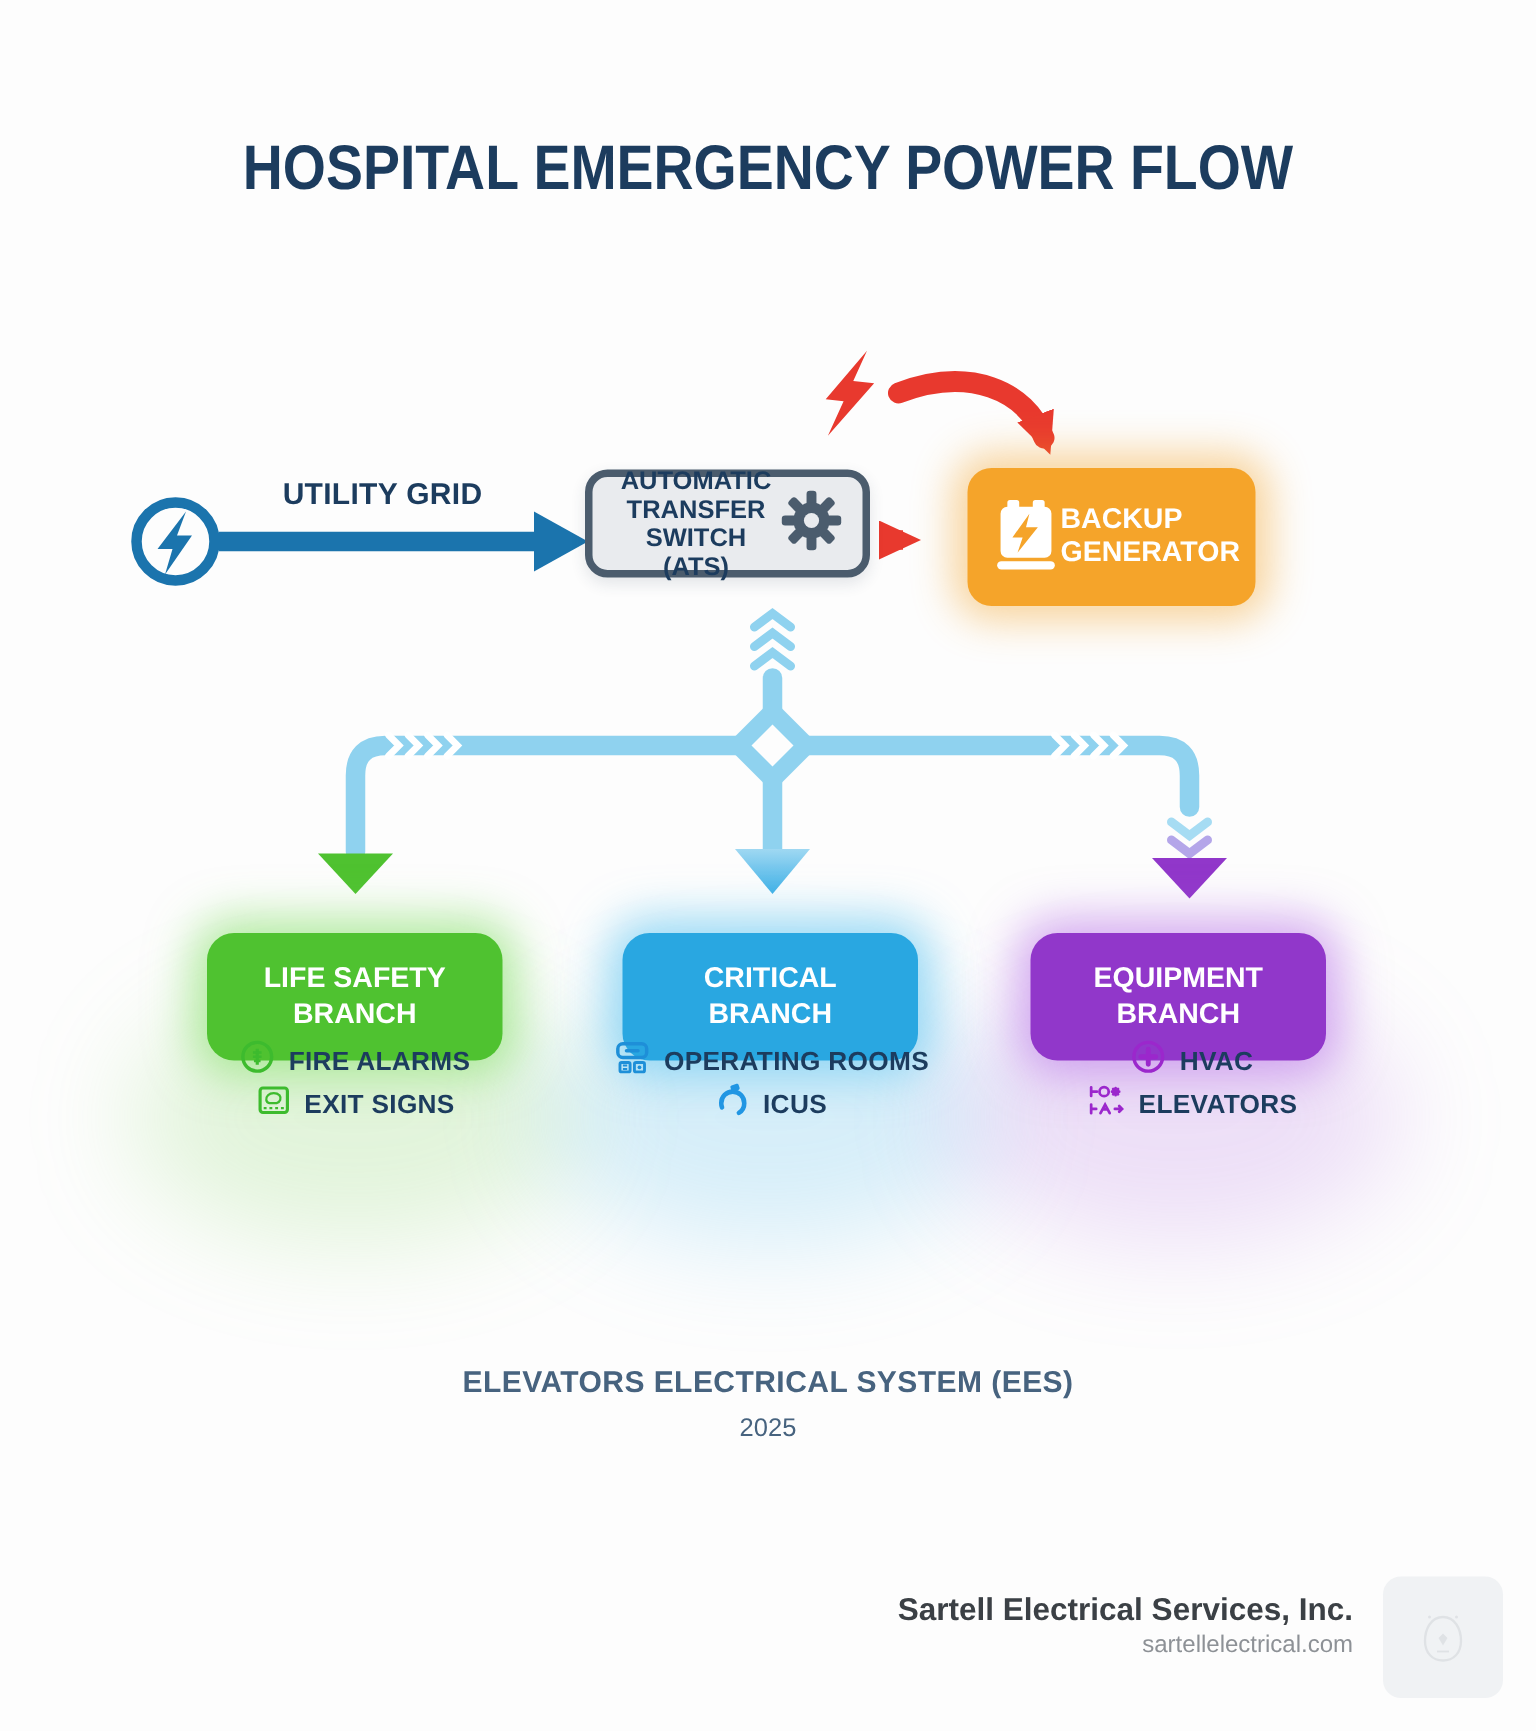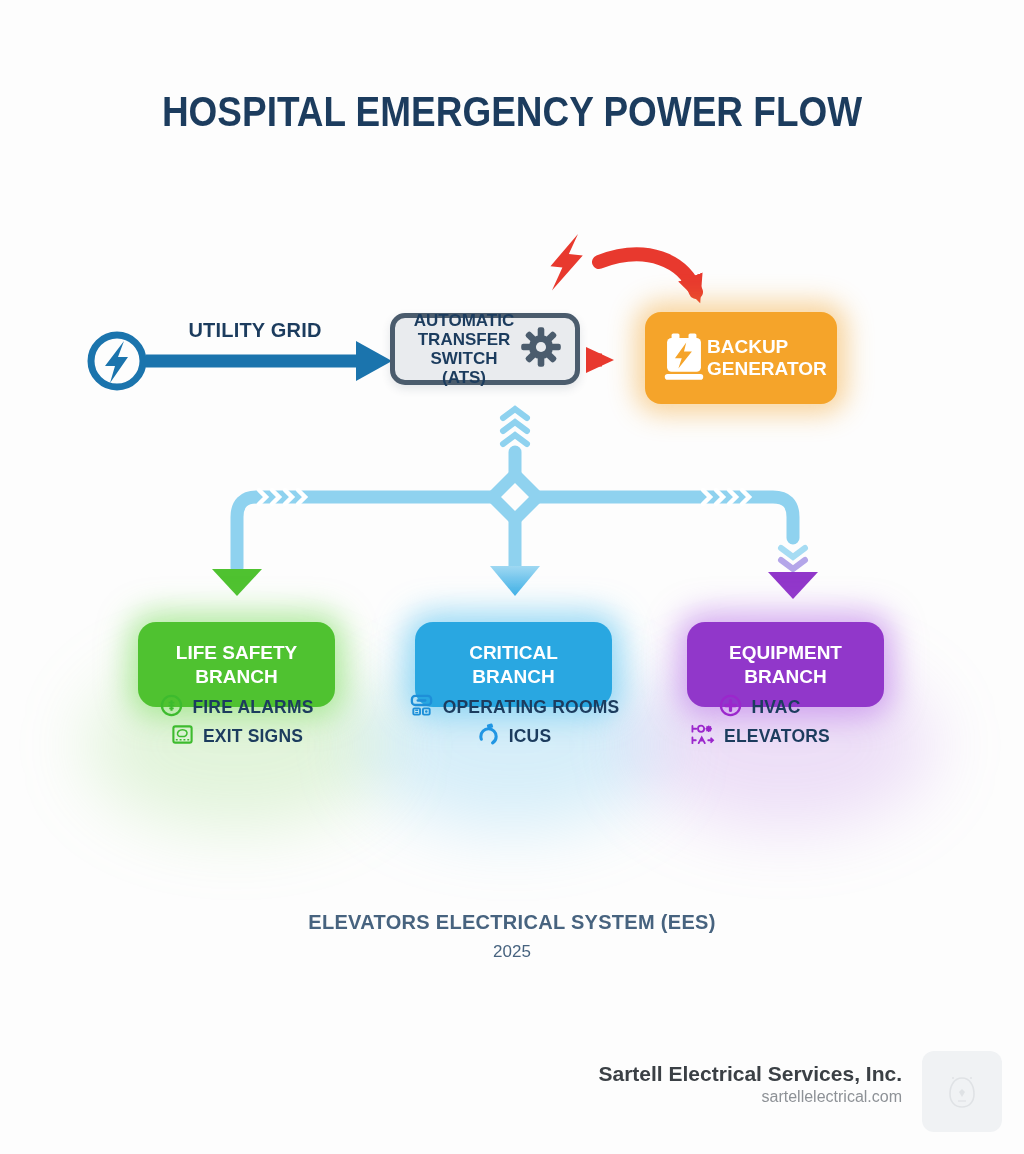--- a/index.html
+++ b/index.html
@@ -35,21 +35,21 @@
   .branch{position:absolute;top:582px;width:197px;height:85px;border-radius:18px;
     display:flex;align-items:center;justify-content:center;text-align:center;
     color:#fff;font-weight:700;font-size:19px;line-height:1.25;padding:0 24px;margin-top:40px;}
   .branch.life{left:138px;background:var(--green);box-shadow:0 0 30px 10px rgba(120,220,90,.55);}
   .branch.crit{left:415px;background:var(--blue);box-shadow:0 0 30px 10px rgba(90,195,240,.6);}
   .branch.equip{left:687px;background:var(--purple);box-shadow:0 0 30px 10px rgba(175,95,230,.5);}
 
   .itemlist{position:absolute;top:694px;width:230px;display:flex;flex-direction:column;gap:3px;}
   .itemlist.life{left:122px;}
   .itemlist.crit{left:399px;}
-  .itemlist.equip{left:645px;}
+  .itemlist.equip{left:680px;}
   .item-row{display:flex;align-items:center;justify-content:center;gap:9px;height:26px;}
   .item-row .lbl{font-size:17.5px;font-weight:700;color:var(--navy);letter-spacing:.2px;white-space:nowrap;}
 
   .wash{position:absolute;height:170px;width:300px;top:660px;border-radius:50%;
     filter:blur(34px);pointer-events:none;}
   .wash.g{left:86px;background:rgba(130,215,100,.22);}
   .wash.b{left:363px;background:rgba(100,195,240,.25);}
   .wash.p{left:635px;background:rgba(175,105,225,.20);}
 
   .ees{position:absolute;left:0;top:911px;width:1024px;text-align:center;color:var(--ees);}

